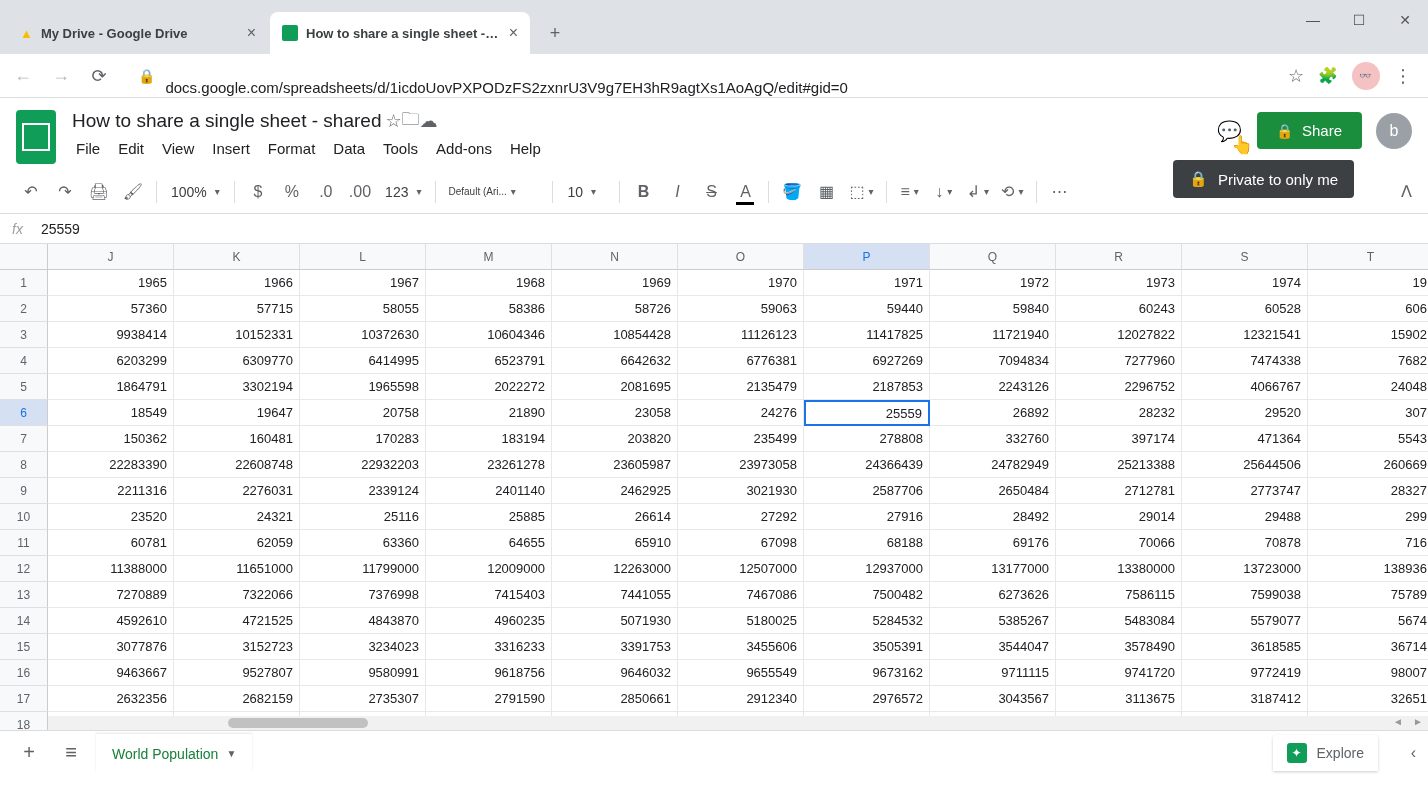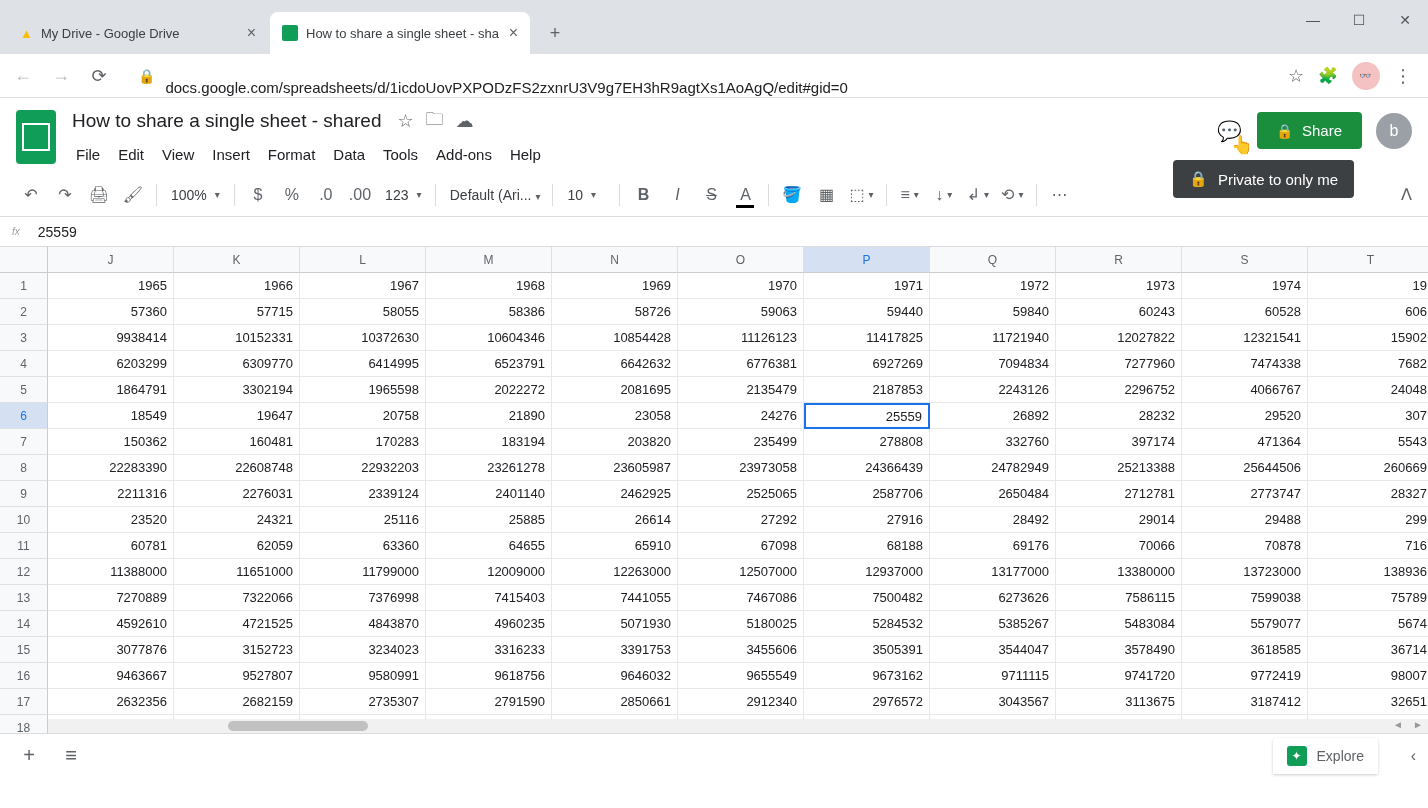--- a/index.html
+++ b/index.html
@@ -4,69 +4,69 @@
 <style>
 * { margin: 0; padding: 0; box-sizing: border-box; font-family: Arial, sans-serif; }
 body { background: #fff; overflow: hidden; width: 1428px; height: 808px; }
 
 
 .browser-top { height: 54px; background: #dee1e6; display: flex; align-items: flex-end; padding-left: 8px; }
 .win-controls { position: absolute; right: 0; top: 0; display: flex; height: 40px; }
 .win-btn { width: 46px; height: 40px; display: flex; align-items: center; justify-content: center; font-size: 14px; color: #555; }
 .tab { height: 42px; background: #dee1e6; border-radius: 8px 8px 0 0; padding: 0 12px; display: flex; align-items: center; gap: 8px; font-size: 13px; color: #3c4043; min-width: 260px; max-width: 260px; margin-right: 2px; position: relative; }
 .tab.active { background: #fff; }
-.tab-title { flex: 1; white-space: nowrap; overflow: hidden; text-overflow: ellipsis; }
+.tab-title { flex: 1; white-space: nowrap; overflow: hidden; text-overflow: ellipsis; font-weight: bold; }
 .tab-close { font-size: 16px; color: #5f6368; cursor: pointer; }
 .new-tab { width: 34px; height: 34px; display: flex; align-items: center; justify-content: center; font-size: 18px; color: #5f6368; margin-left: 6px; margin-bottom: 4px; }
 
 .addr-bar { height: 44px; background: #fff; border-bottom: 1px solid #dadce0; display: flex; align-items: center; padding: 0 10px; gap: 12px; }
 .nav-btn { width: 26px; height: 26px; display: flex; align-items: center; justify-content: center; color: #5f6368; font-size: 18px; }
 .nav-btn.disabled { color: #bbb; }
 .url-box { flex: 1; display: flex; align-items: center; gap: 10px; padding: 0 14px; height: 32px; }
 .lock-icon { color: #5f6368; font-size: 14px; }
 .url { font-size: 15px; color: #202124; margin-top: 24px; }
 .addr-right { display: flex; align-items: center; gap: 14px; margin-right: 6px; }
 .star-btn { color: #5f6368; font-size: 18px; }
 .ext-btn { color: #5f6368; font-size: 16px; }
 .avatar-small { width: 28px; height: 28px; border-radius: 50%; background: #f4c2c2; display: flex; align-items: center; justify-content: center; font-size: 10px; }
 .menu-dots { color: #5f6368; font-size: 18px; }
 
 
 .sheets-header { padding: 8px 16px 0 16px; display: flex; align-items: flex-start; gap: 12px; }
 .sheets-logo { width: 40px; height: 54px; background: #0f9d58; border-radius: 4px; margin-top: 4px; position: relative; display: flex; align-items: center; justify-content: center; }
 .sheets-logo::after { content: ''; position: absolute; width: 24px; height: 24px; border: 2px solid #fff; }
 .doc-area { flex: 1; }
-.doc-title-row { display: flex; align-items: center; gap: 12px; }
+.doc-title-row { display: flex; align-items: center; }
 .doc-title { font-size: 19px; color: #202124; padding: 2px 4px; }
 .title-icon { color: #5f6368; font-size: 18px; }
-.menubar { display: flex; gap: 2px; margin-top: 6px; font-size: 15px; color: #202124; }
+.menubar { display: flex; gap: 2px; font-size: 15px; color: #202124; }
 .menu-item { padding: 4px 8px; cursor: pointer; }
 .last-edit { color: #5f6368; text-decoration: underline; margin-left: 10px; padding: 4px 0; }
 .header-right { display: flex; align-items: center; gap: 14px; margin-top: 6px; position: relative; }
 .comment-icon { color: #5f6368; font-size: 20px; }
 .share-btn { background: #1a8e3c; color: #fff; border-radius: 4px; padding: 10px 20px; font-size: 15px; font-weight: 500; display: flex; align-items: center; gap: 8px; cursor: pointer; }
 .share-lock { font-size: 14px; }
 .user-avatar { width: 36px; height: 36px; border-radius: 50%; background: #9aa0a6; color: #fff; display: flex; align-items: center; justify-content: center; font-size: 16px; }
 .tooltip { position: absolute; top: 48px; right: 58px; background: #3c4043; color: #fff; padding: 10px 16px; border-radius: 4px; font-size: 15px; display: flex; align-items: center; gap: 10px; white-space: nowrap; z-index: 100; }
 .cursor-hand { position: absolute; top: 22px; left: 14px; font-size: 18px; z-index: 101; pointer-events:none; }
 
 
 .toolbar { height: 44px; border-bottom: 1px solid #dadce0; display: flex; align-items: center; padding: 0 16px; gap: 4px; margin-top: 6px; }
 .tb-btn { min-width: 30px; height: 30px; display: flex; align-items: center; justify-content: center; color: #5f6368; font-size: 16px; padding: 0 4px; }
 .tb-sep { width: 1px; height: 22px; background: #dadce0; margin: 0 4px; }
 .tb-text { font-size: 14px; color: #3c4043; padding: 0 6px; display: flex; align-items: center; gap: 4px; }
 .tb-dd::after { content: '▾'; font-size: 10px; margin-left: 4px; color: #5f6368; }
-.font-select { width: 100px; font-size: 14px; color: #3c4043; white-space: nowrap; overflow: hidden; text-overflow: ellipsis; padding: 0 4px; text-align: right; }
+.font-select { width: 100px; font-size: 10px; color: #3c4043; white-space: nowrap; overflow: hidden; text-overflow: ellipsis; padding: 0 4px; }
 .text-color { position: relative; }
 .text-color::after { content: ''; position: absolute; bottom: 2px; left: 6px; right: 6px; height: 3px; background: #000; }
 .collapse-arrow { margin-left: auto; color: #5f6368; }
 
 
 .formula-bar { height: 30px; border-bottom: 1px solid #dadce0; display: flex; align-items: center; padding: 0 12px; gap: 18px; }
-.fx-label { font-style: italic; color: #9aa0a6; font-size: 10px; }
+.fx-label { font-style: italic; color: #9aa0a6; font-size: 14px; }
 .fx-value { font-size: 14px; color: #202124; }
 
 
 .grid-wrap { position: relative; height: 486px; overflow: hidden; }
 .grid { display: grid; grid-template-columns: 48px repeat(11, 126px); font-size: 13px; }
 .corner { background: #f8f9fa; border-right: 1px solid #ccc; border-bottom: 1px solid #ccc; height: 26px; position: sticky; left: 0; top: 0; z-index: 3; }
 .col-h { background: #f8f9fa; border-right: 1px solid #e0e0e0; border-bottom: 1px solid #ccc; height: 26px; display: flex; align-items: center; justify-content: center; color: #5f6368; font-size: 12px; position: sticky; top: 0; z-index: 2; }
 .row-h { background: #f8f9fa; border-right: 1px solid #ccc; border-bottom: 1px solid #e0e0e0; height: 26px; display: flex; align-items: center; justify-content: center; color: #5f6368; font-size: 12px; position: sticky; left: 0; z-index: 2; }
 .cell { border-right: 1px solid #e8e8e8; border-bottom: 1px solid #e8e8e8; height: 26px; padding: 0 6px; display: flex; align-items: center; justify-content: flex-end; color: #202124; background: #fff; }
 .row-h.sel { background: #d5e1f2; color: #1a73e8;}
@@ -318,21 +318,21 @@
       <div class="cell">24782949</div>
       <div class="cell">25213388</div>
       <div class="cell">25644506</div>
       <div class="cell">260669</div>
       <div class="row-h">9</div>
       <div class="cell">2211316</div>
       <div class="cell">2276031</div>
       <div class="cell">2339124</div>
       <div class="cell">2401140</div>
       <div class="cell">2462925</div>
-      <div class="cell">2525065</div>
+      <div class="cell">3021930</div>
       <div class="cell">2587706</div>
       <div class="cell">2650484</div>
       <div class="cell">2712781</div>
       <div class="cell">2773747</div>
       <div class="cell">28327</div>
       <div class="row-h">10</div>
       <div class="cell">23520</div>
       <div class="cell">24321</div>
       <div class="cell">25116</div>
       <div class="cell">25885</div>
@@ -445,18 +445,22 @@
     </div>
   <div class="vscroll-nav">
       <span>◄</span>
       <span>►</span>
     </div>
 </div>
 
 <div class="sheet-tabs">
   <div class="sheet-btn">+</div>
   <div class="sheet-btn">≡</div>
+  <div class="sheet-tab">
+    <span>World Population</span>
+    <span class="st-dd">▼</span>
+  </div>
   <div class="explore">
     <span class="explore-icon">✦</span>
     <span>Explore</span>
   </div>
   <div class="side-collapse">‹</div>
 </div>
 
 </body></html>

